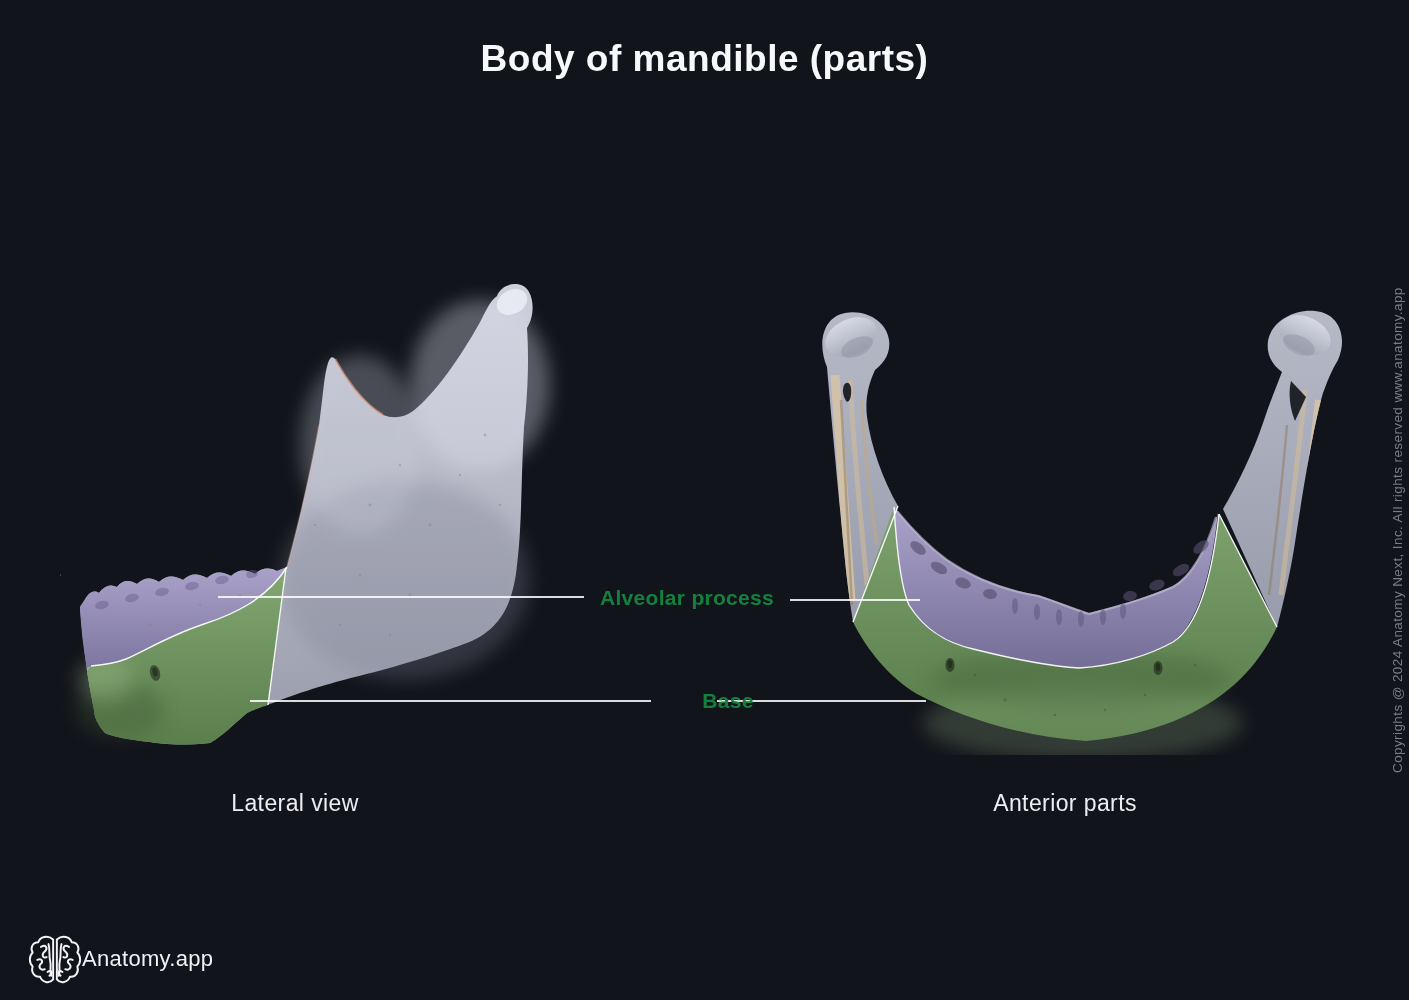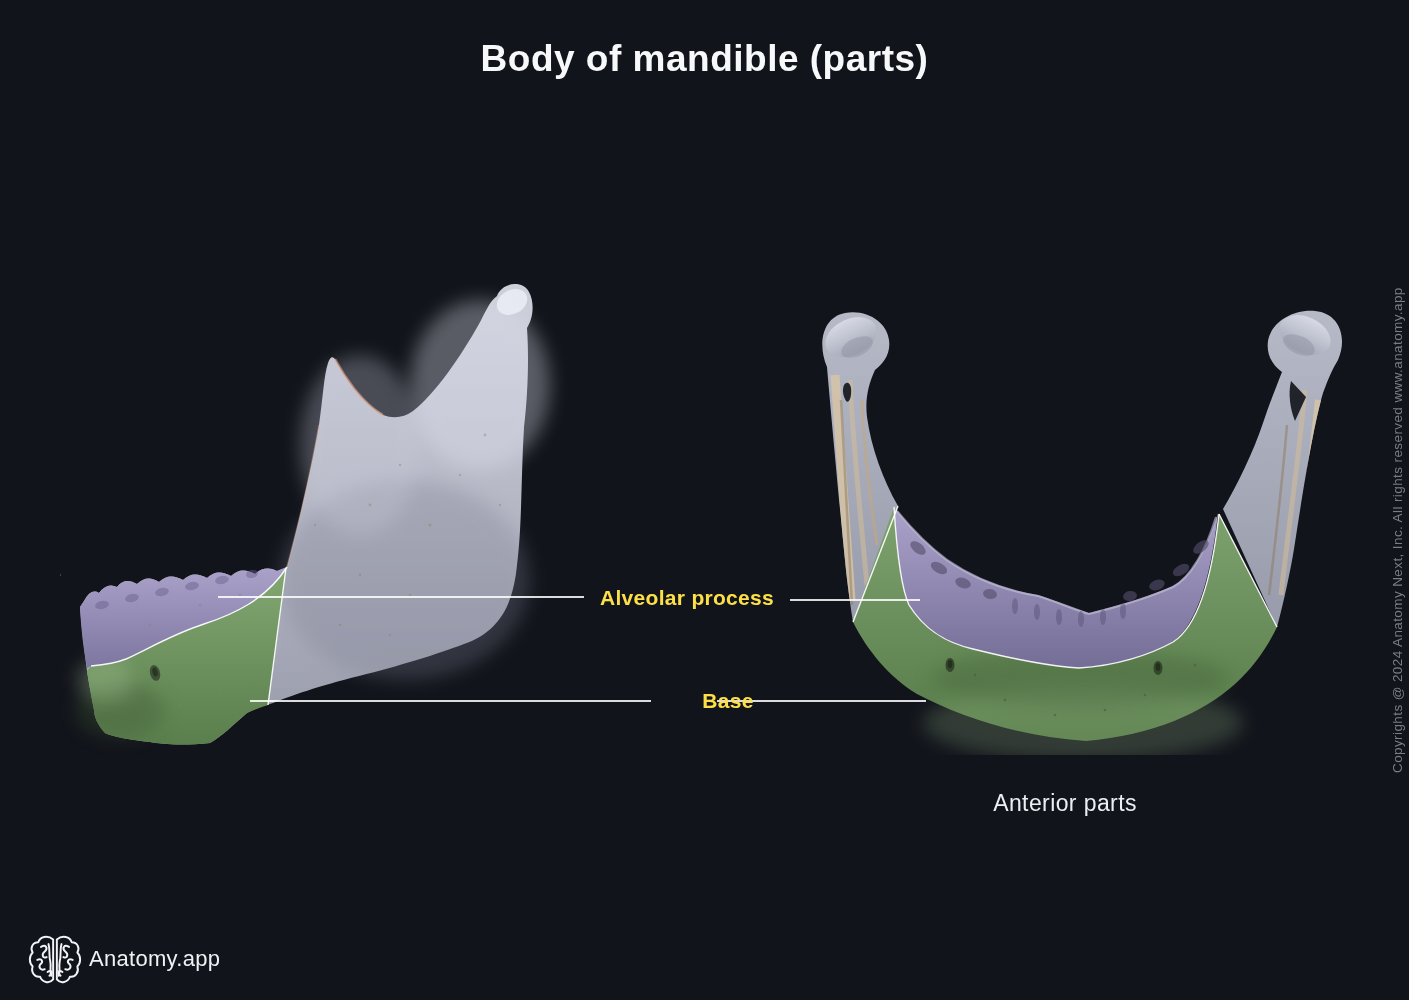--- a/index.html
+++ b/index.html
@@ -18,38 +18,38 @@
   }
   .illustration{position:absolute;}
   #lateral-illu{left:60px;top:275px;width:600px;height:480px;}
   #anterior-illu{left:805px;top:305px;width:555px;height:450px;}
   .leader{
     position:absolute;height:2px;
     background:rgba(255,255,255,.85);
     z-index:5;
   }
   .anno-label{
-    position:absolute;color:#fde047;
+    position:absolute;color:#15803d;
     font-size:21px;font-weight:600;letter-spacing:.3px;
     text-align:center;z-index:6;white-space:nowrap;
   }
   .view-caption{
     position:absolute;color:#eceef2;
     font-size:23px;font-weight:500;letter-spacing:.4px;
     text-align:center;width:260px;z-index:4;
   }
   .watermark{
     position:absolute;right:4px;top:225px;height:610px;
     display:flex;align-items:center;justify-content:center;
     writing-mode:vertical-rl;transform:rotate(180deg);
     color:#7b7d86;font-size:13.5px;letter-spacing:.4px;z-index:4;
   }
   .footer{
     position:absolute;left:28px;top:928px;height:62px;
-    display:flex;align-items:center;gap:7px;z-index:4;
+    display:flex;align-items:center;gap:0;z-index:4;
   }
   .brand-text{color:#f0f1f4;font-size:22px;font-weight:500;letter-spacing:.3px;}
 </style>
 </head>
 <body>
 
 <div class="canvas">
 
   <div class="page-title">Body of mandible (parts)</div>
 
@@ -278,20 +278,21 @@
   </svg>
 
   <div class="leader" style="left:218px;top:596px;width:366px;"></div>
   <div class="anno-label" style="left:588px;top:586px;width:198px;">Alveolar process</div>
   <div class="leader" style="left:790px;top:599px;width:130px;"></div>
 
   <div class="leader" style="left:250px;top:700px;width:401px;"></div>
   <div class="anno-label" style="left:653px;top:689px;width:62px;margin-left:44px;">Base</div>
   <div class="leader" style="left:717px;top:700px;width:209px;"></div>
 
+  <div class="view-caption" style="left:165px;top:790px;">Lateral view</div>
   <div class="view-caption" style="left:935px;top:790px;">Anterior parts</div>
 
   <div class="watermark">Copyrights @ 2024 Anatomy Next, Inc. All rights reserved www.anatomy.app</div>
 
   <div class="footer">
     <svg width="54" height="58" viewBox="0 0 58 60">
       <g fill="none" stroke="#f2f3f6" stroke-width="2.1" stroke-linejoin="round" stroke-linecap="round">
         <path d="M27,9 C21,4 13,6 11,12 C5,12 2,18 5,23 C1,27 1,34 5,38 C3,44 7,50 13,49 C15,55 23,57 27,52 Z"></path>
         <path d="M31,9 C37,4 45,6 47,12 C53,12 56,18 53,23 C57,27 57,34 53,38 C55,44 51,50 45,49 C43,55 35,57 31,52 Z"></path>
         <path d="M14,17 C19,14 22,18 18,22 C14,25 16,30 20,28"></path>

